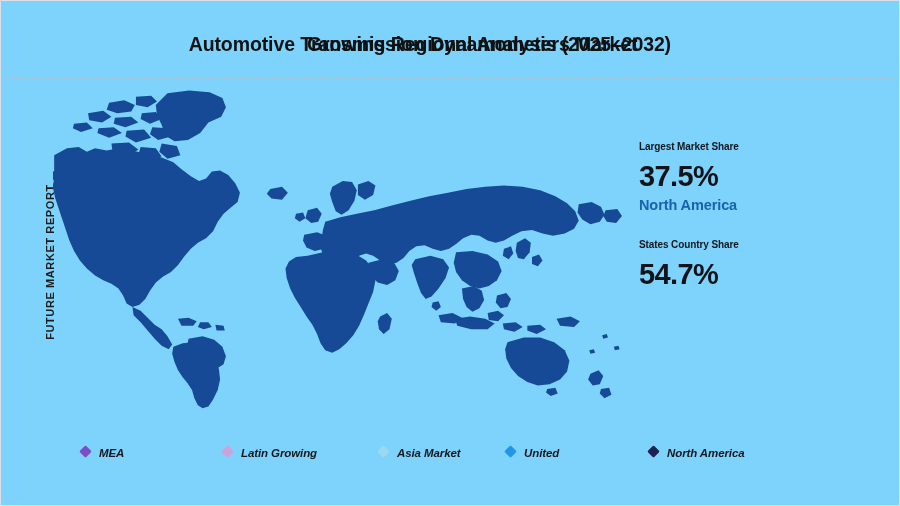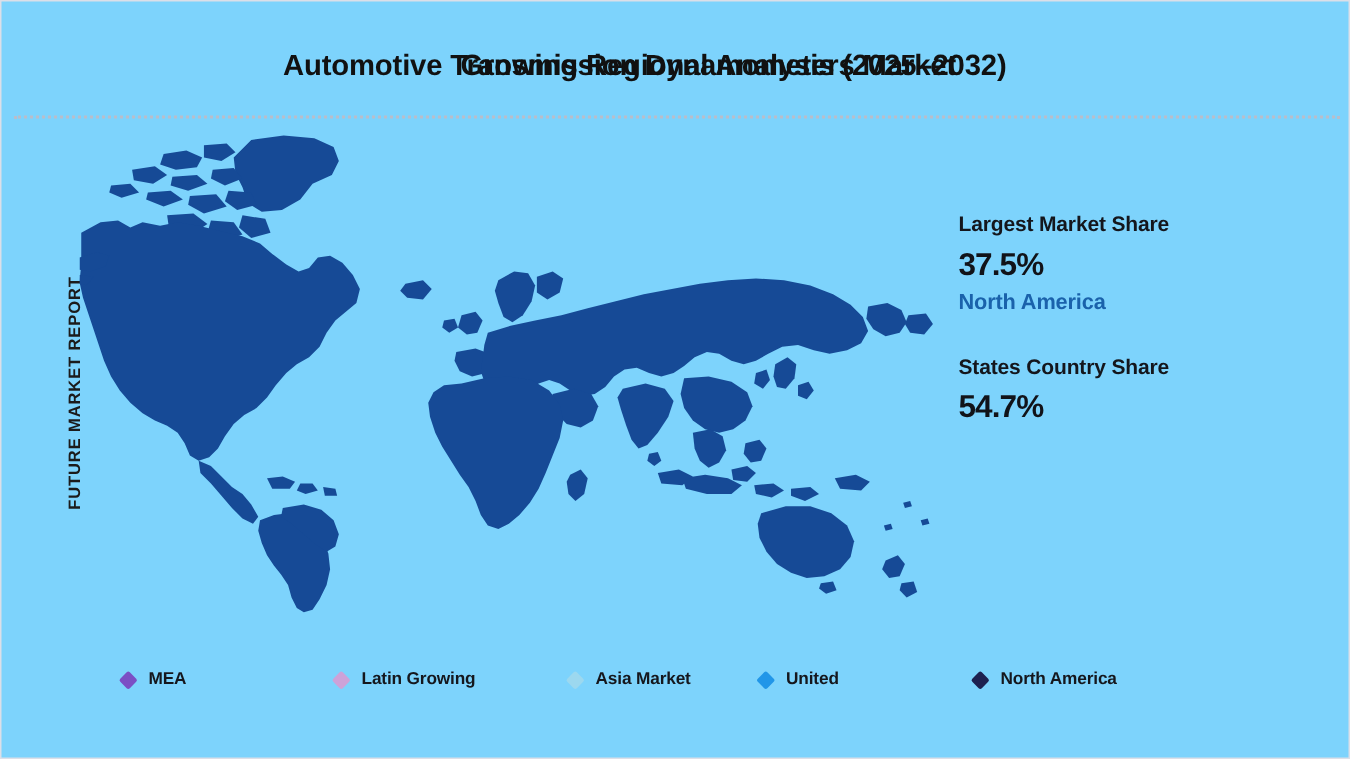--- a/index.html
+++ b/index.html
@@ -77,28 +77,28 @@
 
   
   #stats {
     position: absolute;
     left: 638px;
     top: 140px;
     width: 248px;
   }
   .stat-block { margin-bottom: 26px; }
   .stat-label {
-    font-size: 14px;
+    font-size: 10px;
     font-weight: 700;
     color: #14161c;
     margin-bottom: 9px;
     letter-spacing: -0.1px;
   }
   .stat-value {
-    font-size: 21px;
+    font-size: 29px;
     font-weight: 700;
     color: #111319;
     line-height: 1.05;
     letter-spacing: -0.6px;
     margin-bottom: 6px;
   }
   .stat-sub {
     font-size: 14.5px;
     font-weight: 700;
     color: #1a62ab;
@@ -109,23 +109,24 @@
   #legend {
     position: absolute;
     left: 80px;
     top: 446px;
     width: 760px;
     height: 22px;
   }
   .legend-item {
     position: absolute;
     display: flex;
-    align-items: center;
+    align-items: flex-start;
     gap: 9px;
     white-space: nowrap;
+    font-style: italic;
   }
   .legend-marker {
     width: 9px;
     height: 9px;
     transform: rotate(45deg);
     border-radius: 1.5px;
     flex: 0 0 auto;
   }
   .legend-label {
     font-size: 11.5px;

